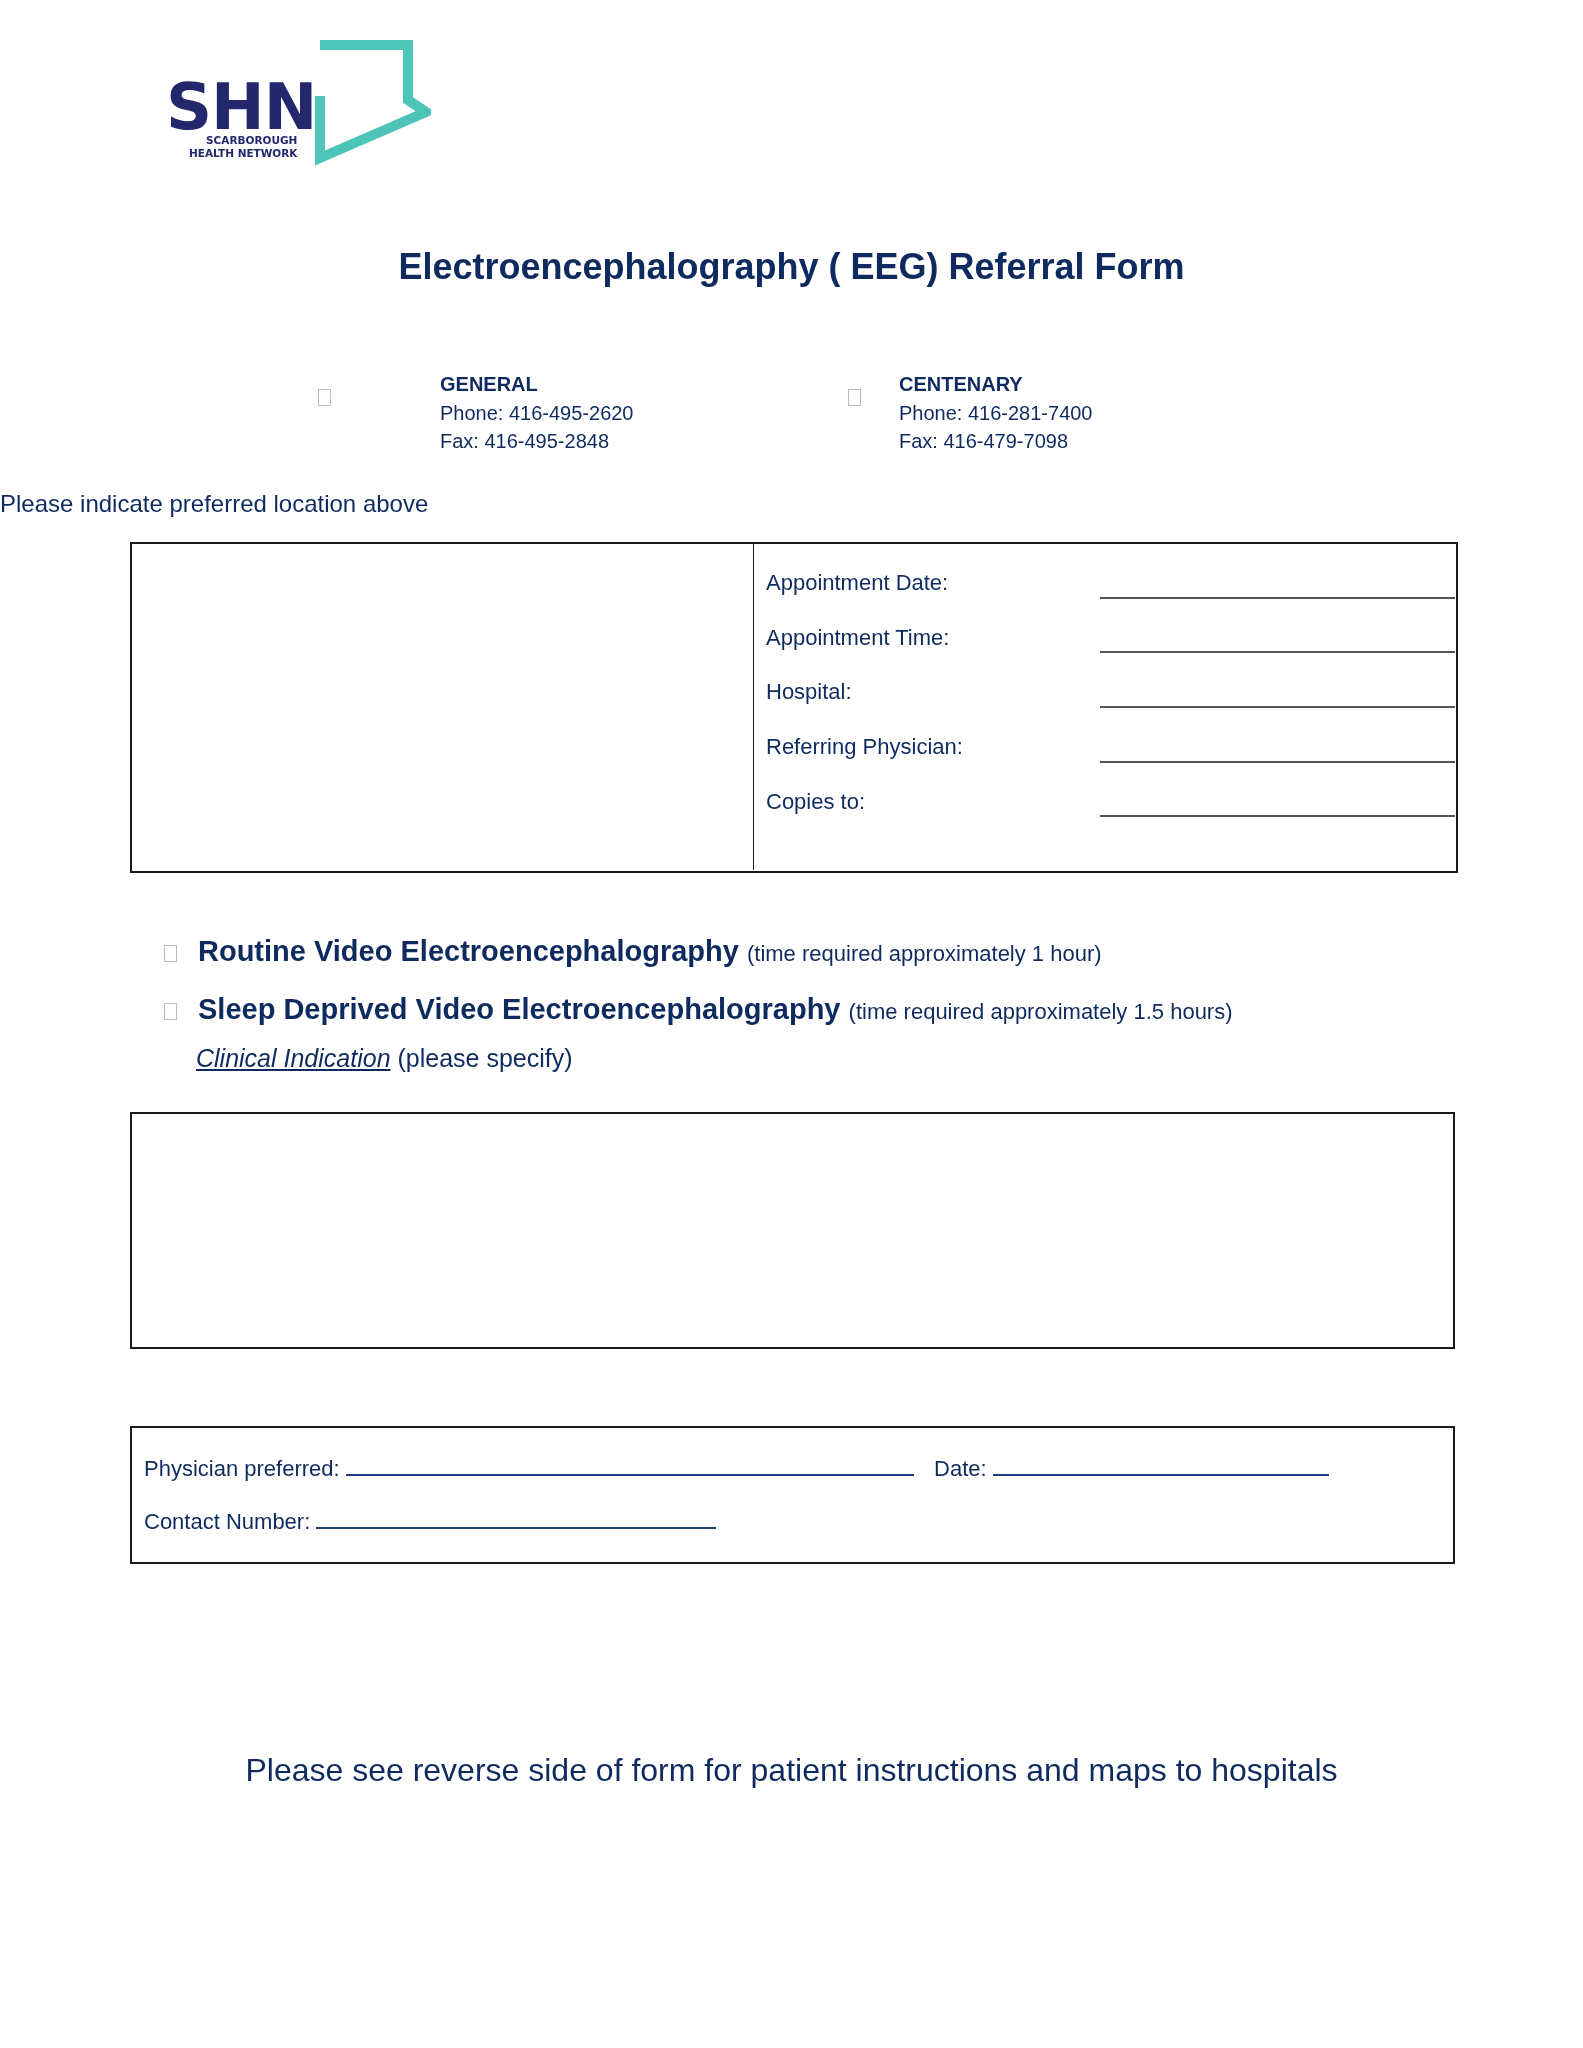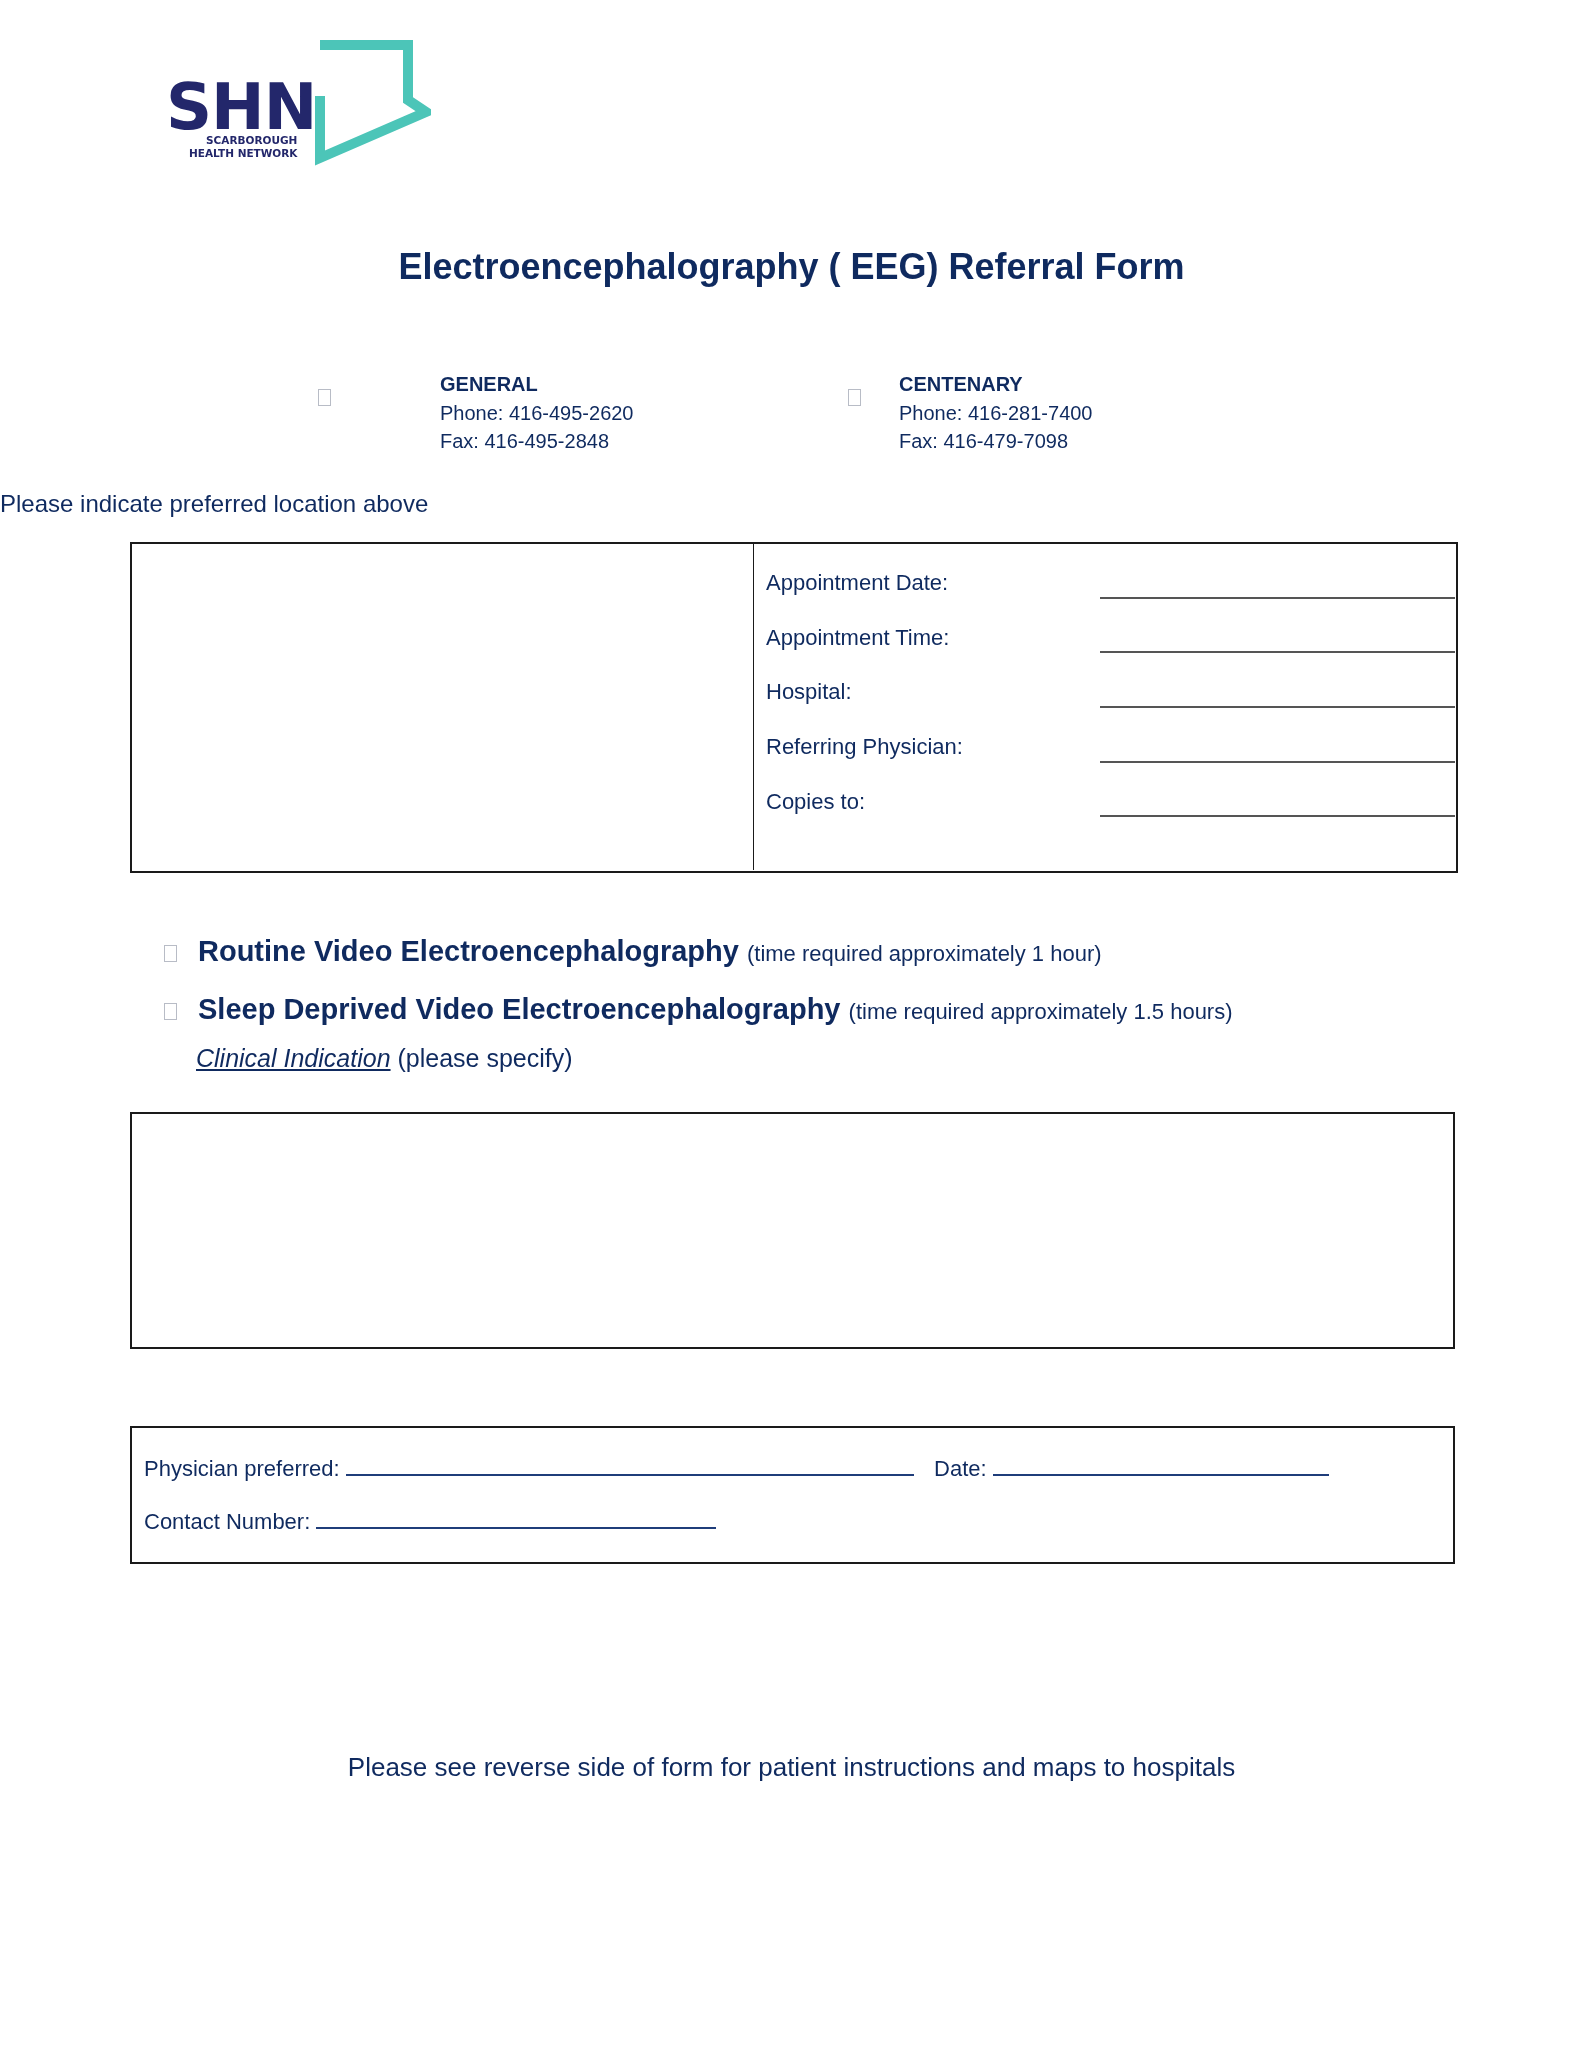--- a/index.html
+++ b/index.html
@@ -15,21 +15,21 @@
   .box { border:2.5px solid #1a1a1a; box-sizing:border-box; }
   .lbl { font-size:22px; }
   .line { height:0; border-top:2px solid #555; }
   .exam { font-size:29px; font-weight:bold; }
   .exam .note { font-size:22px; font-weight:normal; }
   .clinical { font-size:25px; }
   .clinical .ci { font-style:italic; text-decoration:underline; }
   .sig { font-size:22px; }
   .uline { display:inline-block; border-bottom:2px solid #1f3d7a; vertical-align:baseline; height:18px; }
   .cancel { left:0; width:1583px; text-align:center; font-size:40px; font-weight:bold; line-height:48px; top:1602px; }
-  .reverse { left:0; width:1583px; text-align:center; font-size:26px; top:1752px; }
+  .reverse { left:0; width:1583px; text-align:center; font-size:32px; top:1752px; }
 </style>
 </head>
 <body>
 
 <div class="abs" style="left:166px; top:40px; width:265px; height:126px;">
   <svg class="abs" style="left:0;top:0;" width="265" height="126" viewBox="0 0 265 126">
     <polyline points="154,5 242,5 242,60 260,72 154,118 154,56" fill="none" stroke="#4cc5b8" stroke-width="10" stroke-linejoin="miter"></polyline>
   </svg>
   <div class="abs logo-text" style="left:0; top:32px; font-size:64px; letter-spacing:-1px; line-height:70px;">SHN</div>
   <div class="abs logo-text" style="left:40px; top:94px; font-size:10.5px; line-height:12px;">SCARBOROUGH</div>

